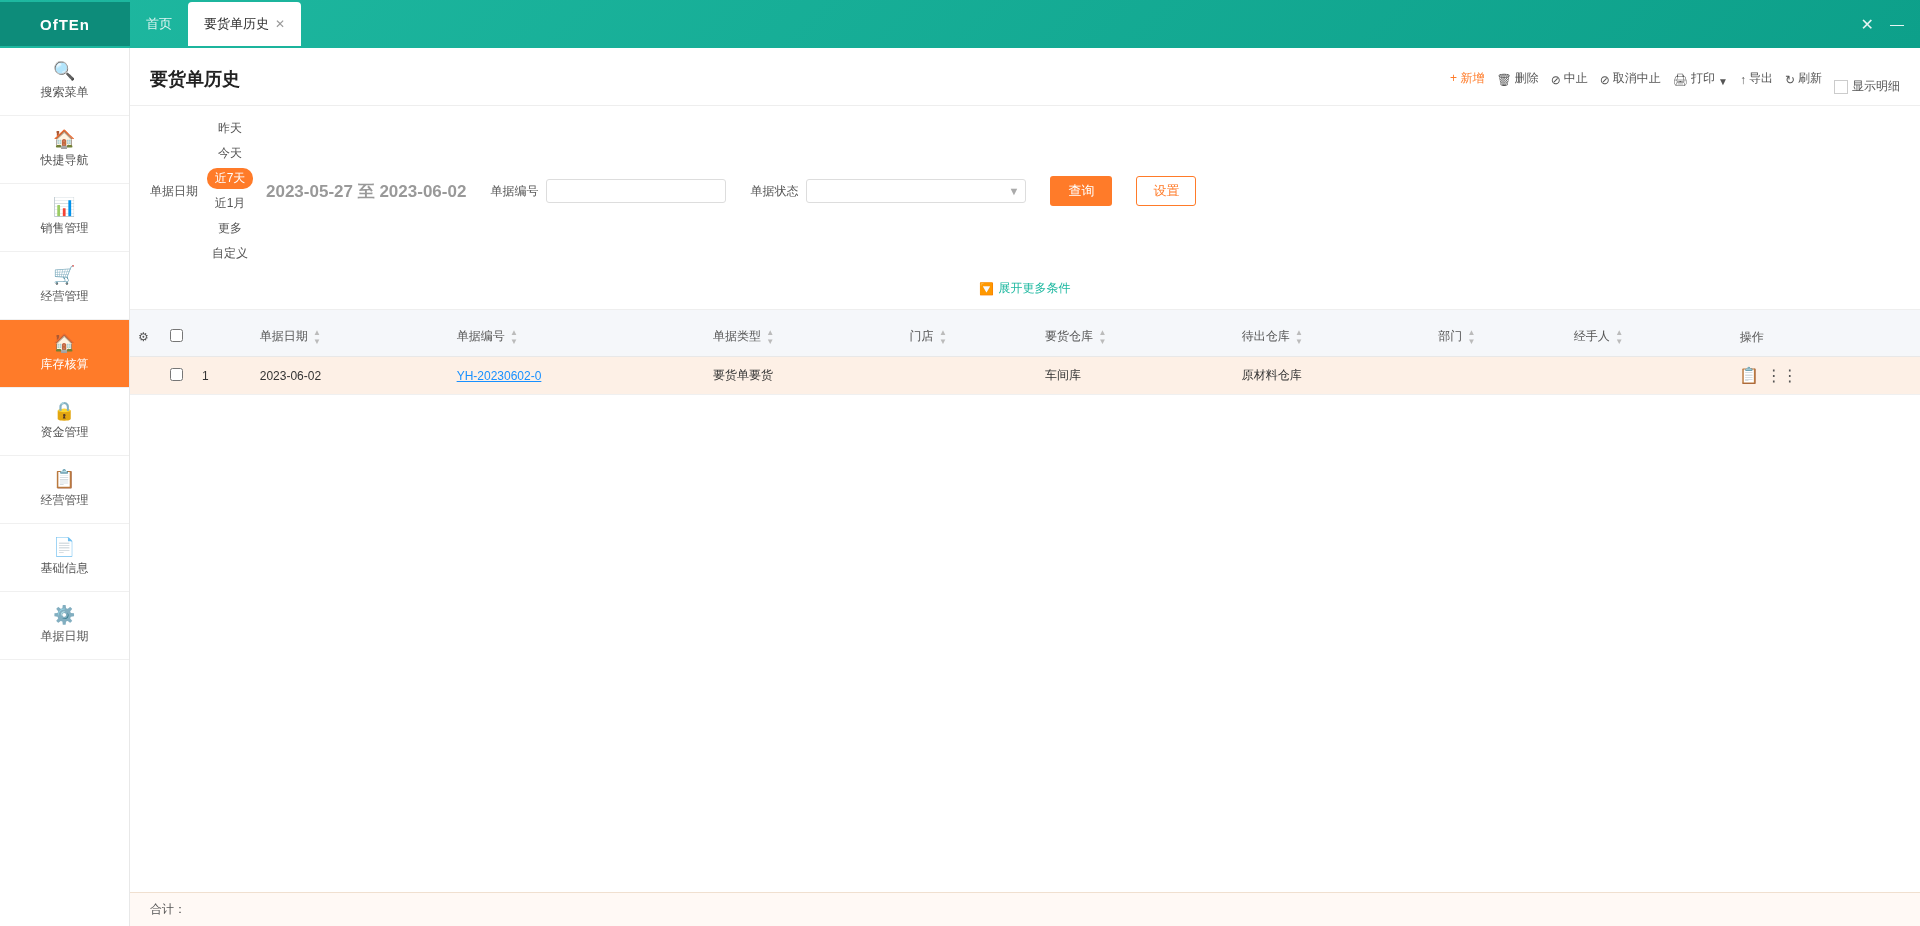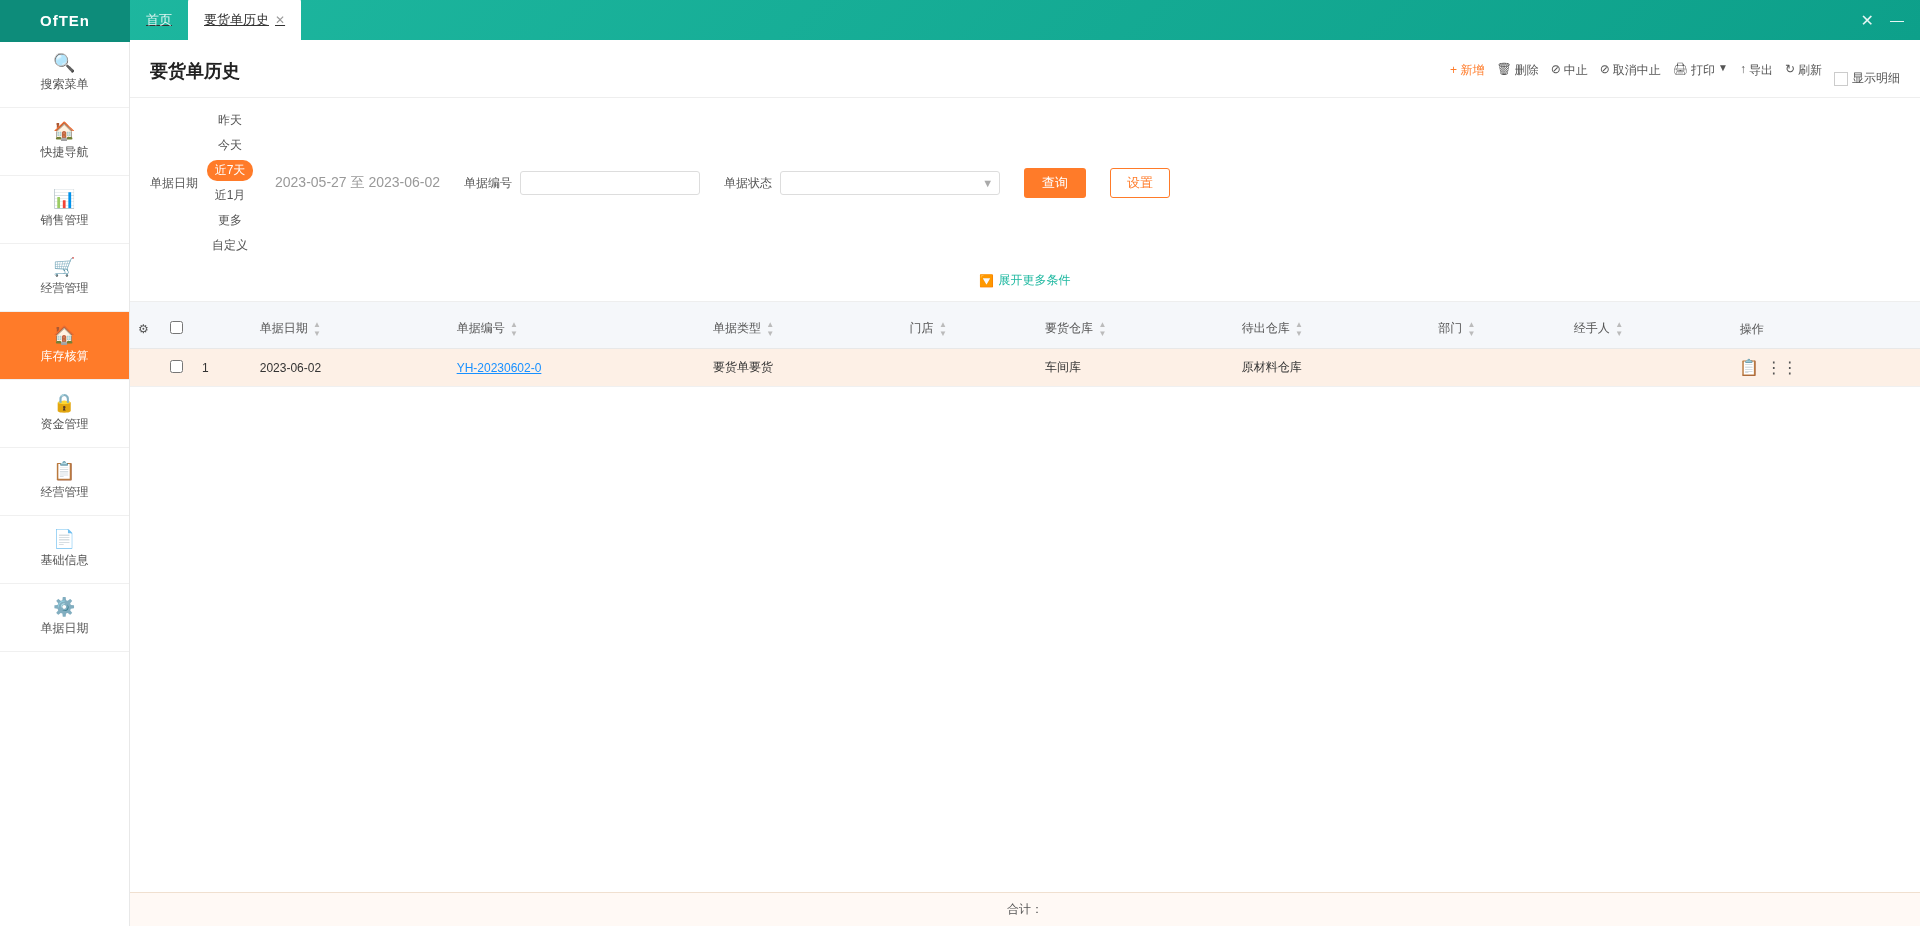--- a/index.html
+++ b/index.html
@@ -1,27 +1,26 @@
 <!DOCTYPE html>
 <html><head>
   <meta charset="utf-8">
   <style>
     * { box-sizing: border-box; margin: 0; padding: 0; }
     body { font-family: "Microsoft YaHei", "PingFang SC", sans-serif; font-size: 13px; color: #333; background: #f0f2f5; display: flex; flex-direction: column; height: 926px; overflow: hidden; }
 
     
     .top-bar {
-      height: 40px;
+      height: 48px;
       background: linear-gradient(135deg, #1eb8a0, #0da08a);
       display: flex;
       align-items: center;
       padding: 0 0 0 130px;
       gap: 0;
       position: relative;
-      text-decoration: underline;
     }
     .top-bar-tab {
       height: 44px;
       display: flex;
       align-items: center;
       padding: 0 16px;
       cursor: pointer;
       color: rgba(255,255,255,0.85);
       font-size: 13px;
       position: relative;
@@ -121,21 +120,21 @@
       font-weight: bold;
       color: #222;
     }
     .toolbar {
       display: flex;
       align-items: center;
       gap: 12px;
     }
     .toolbar-btn {
       display: flex;
-      align-items: flex-start;
+      align-items: flex-end;
       gap: 3px;
       cursor: pointer;
       color: #555;
       font-size: 12px;
       white-space: nowrap;
     }
     .toolbar-btn.new-btn {
       color: #ff7b29;
       font-weight: 500;
     }
@@ -193,23 +192,24 @@
       color: #555;
       border-radius: 2px;
     }
     .date-range-btn.active {
       background: #ff7b29;
       color: #fff;
       border-radius: 10px;
       padding: 2px 8px;
     }
     .date-range-text {
-      font-size: 14px;
+      font-size: 17px;
       color: #999;
-      margin-left: 13px;
+      margin-left: 4px;
+      font-weight: bold;
     }
     .filter-input {
       border: 1px solid #ddd;
       border-radius: 3px;
       padding: 4px 8px;
       font-size: 12px;
       width: 180px;
       outline: none;
     }
     .filter-select-wrap {
@@ -330,21 +330,20 @@
 
     
     .footer-bar {
       background: #fff9f5;
       border-top: 1px solid #f0e0d0;
       padding: 8px 20px;
       font-size: 12px;
       color: #555;
       display: flex;
       align-items: center;
-      justify-content: center;
     }
 
     
     .pagination-bar {
       background: #fff;
       border-top: 1px solid #eee;
       padding: 8px 20px;
       display: flex;
       align-items: center;
       justify-content: flex-end;

